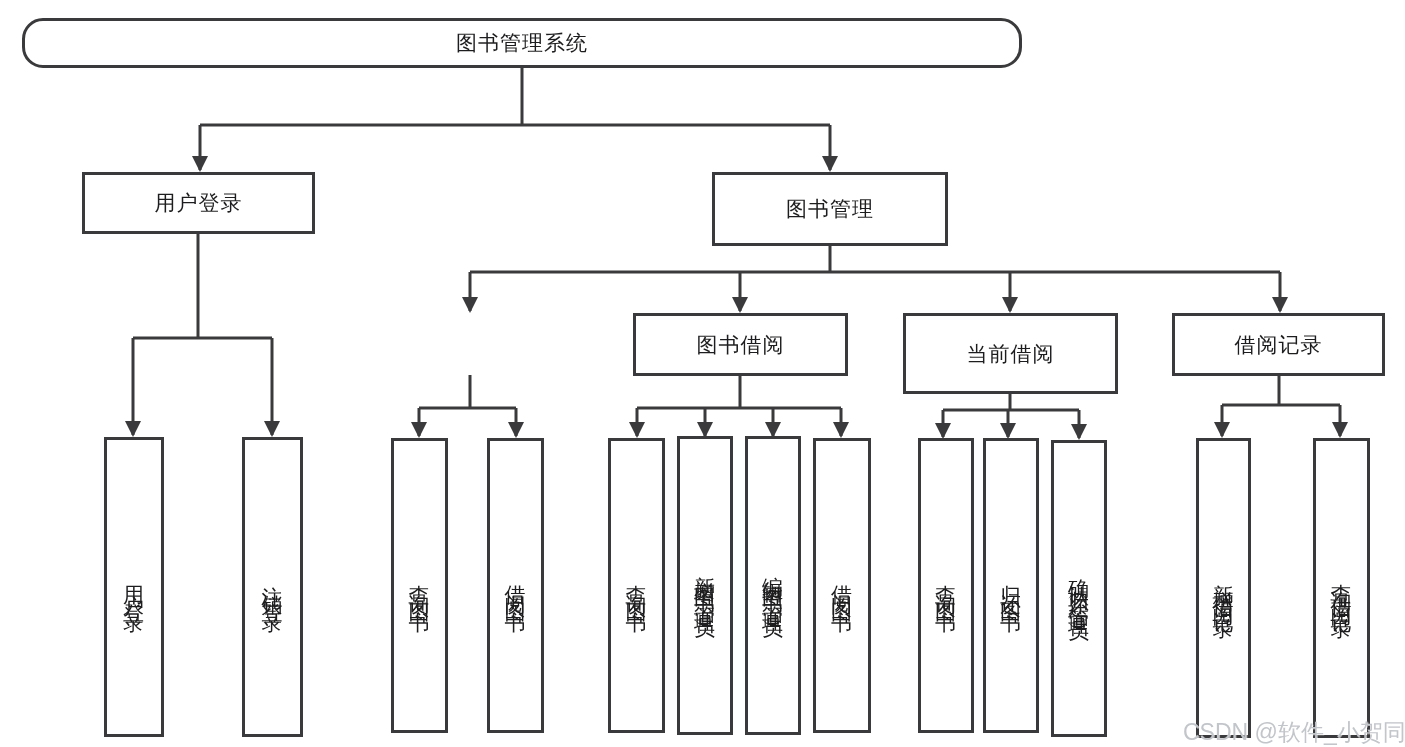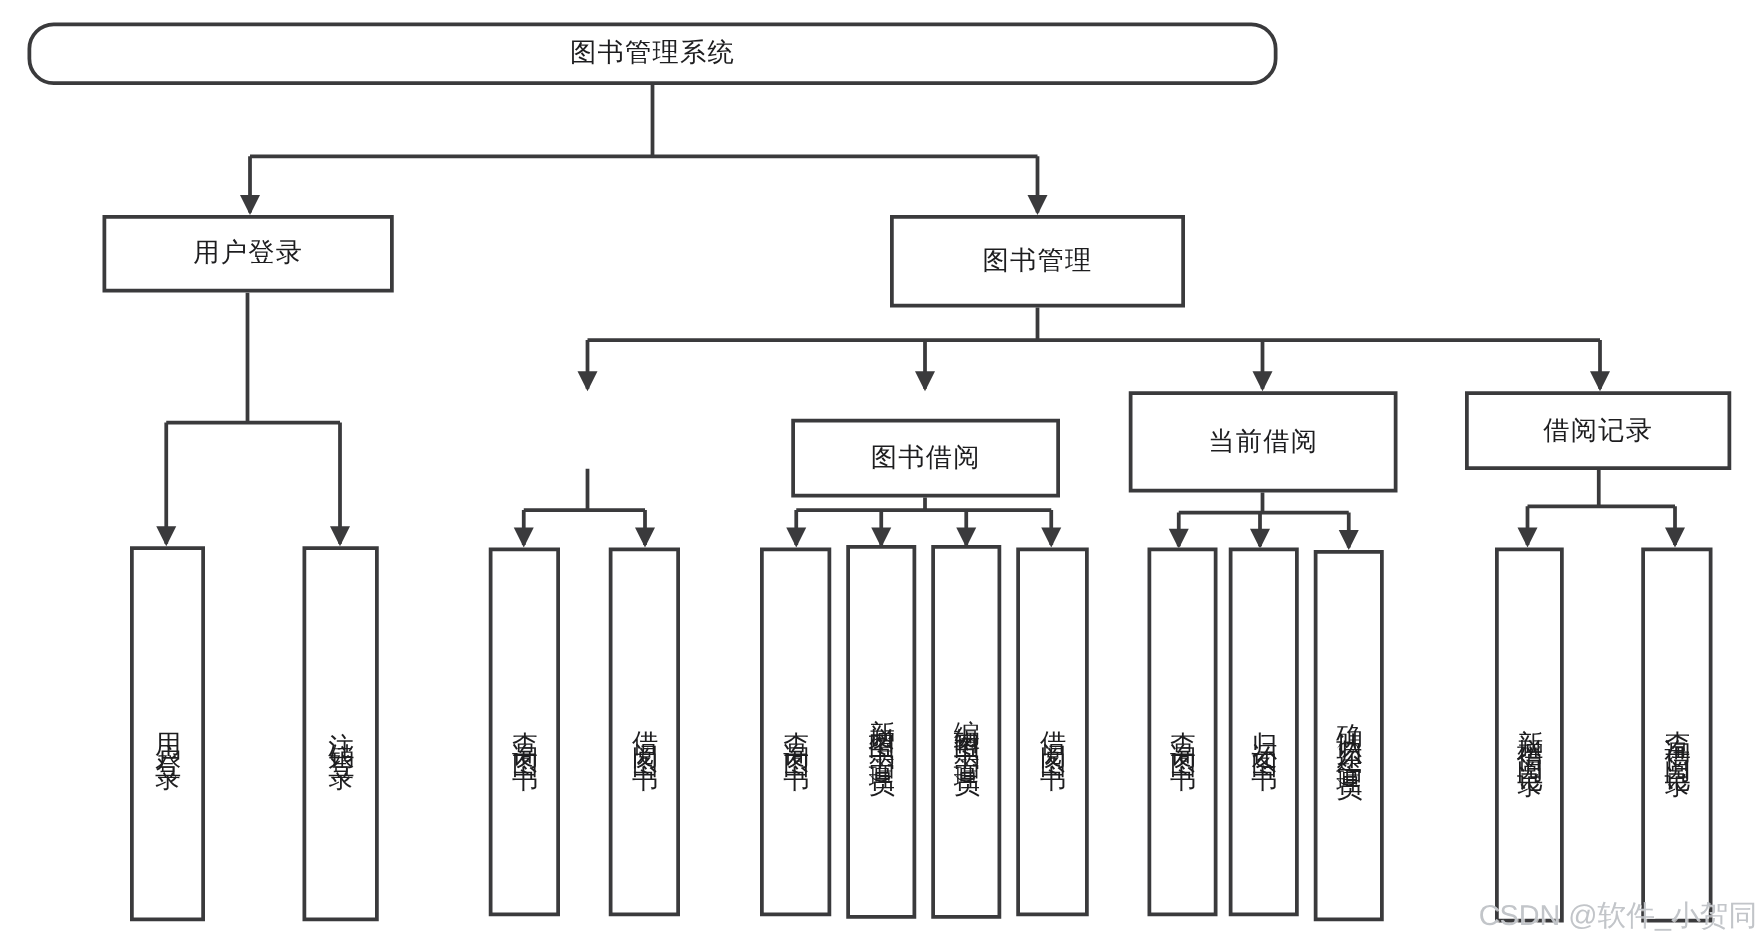--- a/index.html
+++ b/index.html
@@ -83,21 +83,21 @@
       <polygon points="1214,422 1230,422 1222,438"></polygon>
       <polygon points="1332,422 1348,422 1340,438"></polygon>
     </g>
   </svg>
 
   <div class="node" style="left:22px; top:18px; width:1000px; height:50px;border-radius:21px;">图书管理系统</div>
 
   <div class="node" style="left:82px; top:172px; width:233px; height:62px;">用户登录</div>
   <div class="node" style="left:712px; top:172px; width:236px; height:74px;">图书管理</div>
 
-  <div class="node" style="left:633px; top:313px; width:215px; height:63px;margin-top:22px;">图书借阅</div>
+  <div class="node" style="left:633px; top:313px; width:215px; height:63px;">图书借阅</div>
   <div class="node" style="left:903px; top:313px; width:215px; height:81px;">当前借阅</div>
   <div class="node" style="left:1172px; top:313px; width:213px; height:63px;">借阅记录</div>
 
   <div class="node vnode" style="left:104px; top:437px; width:60px; height:300px;">用户登录</div>
   <div class="node vnode" style="left:242px; top:437px; width:61px; height:300px;">注销登录</div>
 
   <div class="node vnode" style="left:391px; top:438px; width:57px; height:295px;">查询图书</div>
   <div class="node vnode" style="left:487px; top:438px; width:57px; height:295px;">借阅图书</div>
 
   <div class="node vnode" style="left:608px; top:438px; width:57px; height:295px;">查询图书</div>

